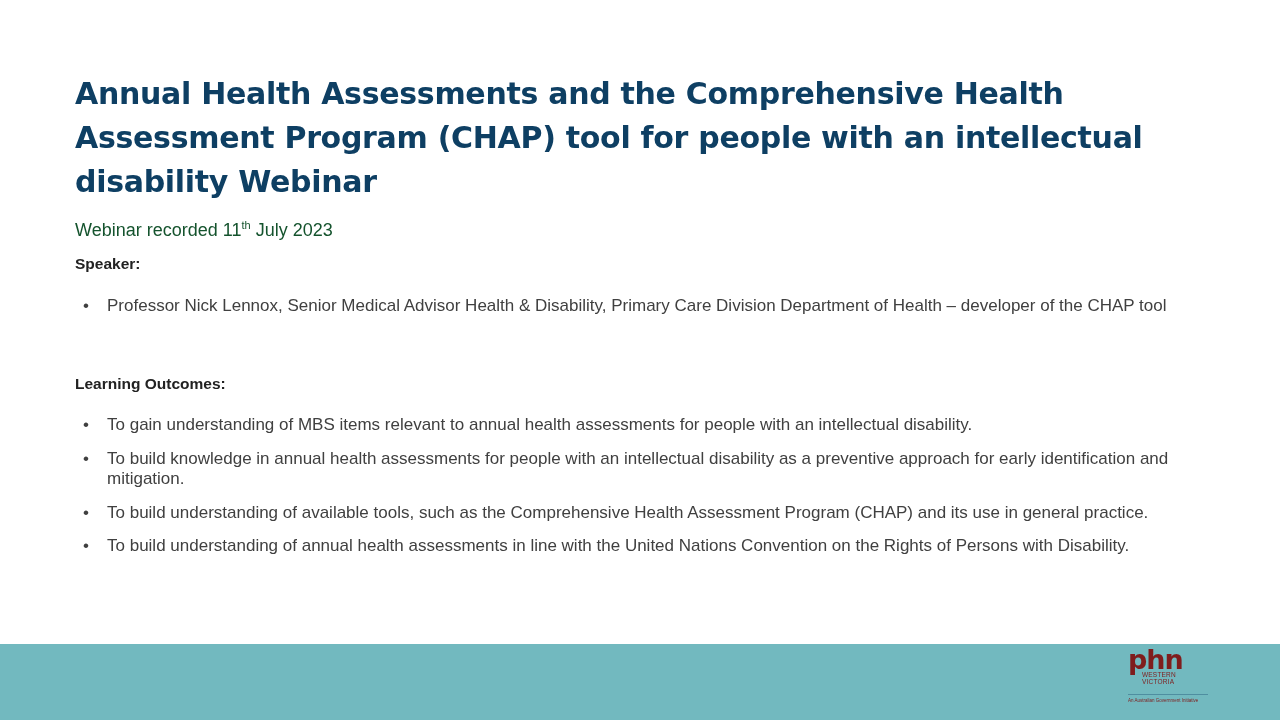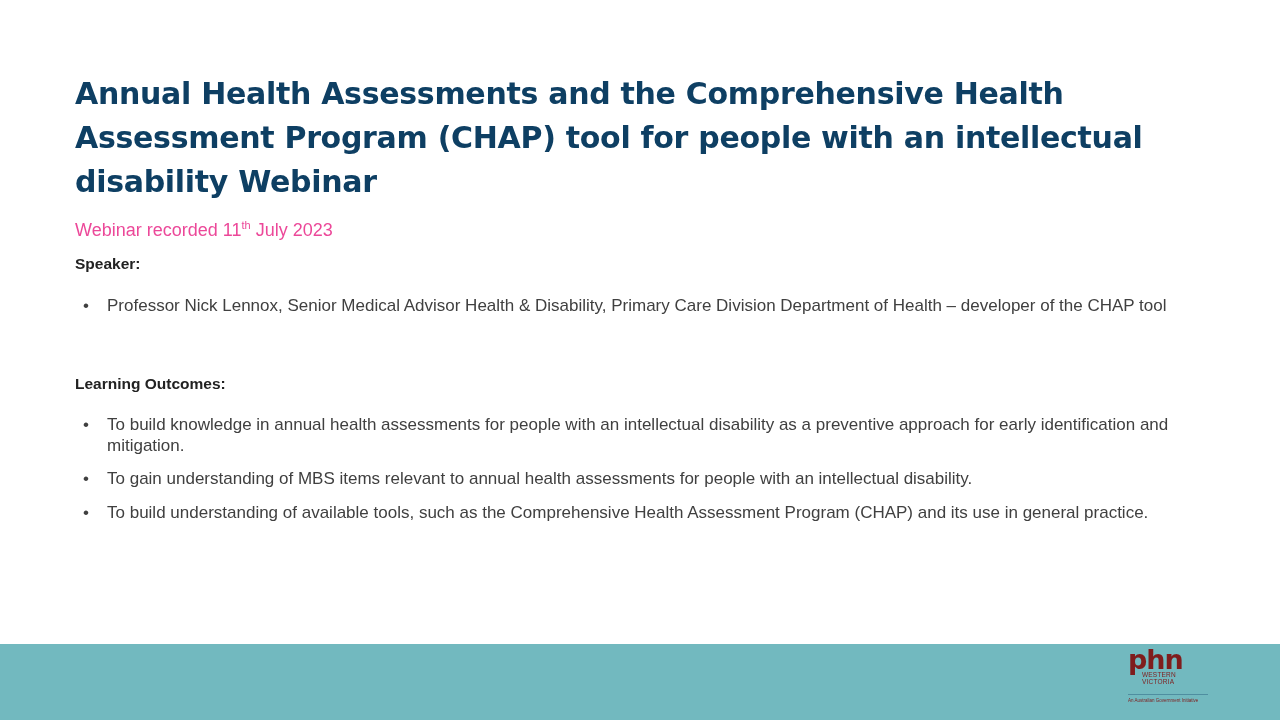--- a/index.html
+++ b/index.html
@@ -1,18 +1,18 @@
 <!DOCTYPE html>
 <html><head>
 <meta charset="utf-8">
 <style>
   html, body { margin:0; padding:0; }
   body { width:1280px; height:720px; position:relative; overflow:hidden; background:#ffffff; font-family:"Liberation Sans", sans-serif; }
   .title { position:absolute; left:75px; top:72px; width:1130px; margin:0; color:#0e3f63; font-family:"DejaVu Sans", sans-serif; font-weight:bold; font-size:30px; line-height:44px; letter-spacing:-0.3px; }
-  .recorded { position:absolute; left:75px; top:219px; font-size:18px; color:#ec4899; }
+  .recorded { position:absolute; left:75px; top:219px; font-size:18px; color:#14532d; }
   .recorded sup { font-size:11px; }
   .label { position:absolute; left:75px; font-weight:bold; font-size:15.5px; color:#222; }
   ul { position:absolute; left:75px; width:1130px; margin:8px; padding:0; list-style:none; }
   li { position:relative; padding-left:24px; font-size:17px; line-height:20.5px; color:#404040; margin-bottom:13px; }
   li::before { content:"•"; position:absolute; left:0; top:0; color:#404040; }
   .footer { position:absolute; left:0; top:644px; width:1280px; height:76px; background:#72b9bf; }
   .logo { position:absolute; left:1128px; top:647px; width:80px; color:#7f1d1d; }
   .logo .phn { font-family:"DejaVu Sans", sans-serif; font-weight:bold; font-size:27px; line-height:26px; letter-spacing:-1px; }
   .logo .wv { font-size:6.5px; letter-spacing:0.2px; margin-top:-2px; margin-left:14px; }
   .logo .gov { font-size:4.5px; margin-top:9px; border-top:1px solid #4f8ea0; padding-top:3px; }
@@ -24,23 +24,24 @@
 
 <div class="recorded"><span>Webinar recorded 11</span><sup>th</sup><span> July 2023</span></div>
 
 <div class="label" style="top:255px;">Speaker:</div>
 <ul style="top:288px;">
   <li>Professor Nick Lennox, Senior Medical Advisor Health &amp; Disability, Primary Care Division Department of Health – developer of the CHAP tool</li>
 </ul>
 
 <div class="label" style="top:375px;">Learning Outcomes:</div>
 <ul style="top:407px;">
+  <li>To gain understanding of MBS items relevant to annual health assessments for people with an intellectual disability.</li>
   <li>To build knowledge in annual health assessments for people with an intellectual disability as a preventive approach for early identification and mitigation.</li>
-  <li>To gain understanding of MBS items relevant to annual health assessments for people with an intellectual disability.</li>
   <li>To build understanding of available tools, such as the Comprehensive Health Assessment Program (CHAP) and its use in general practice.</li>
+  <li>To build understanding of annual health assessments in line with the United Nations Convention on the Rights of Persons with Disability.</li>
 </ul>
 
 <div class="footer"></div>
 <div class="logo">
   <div class="phn">phn</div>
   <div class="wv">WESTERN VICTORIA</div>
   <div class="gov">An Australian Government Initiative</div>
 </div>
 
 </body></html>

